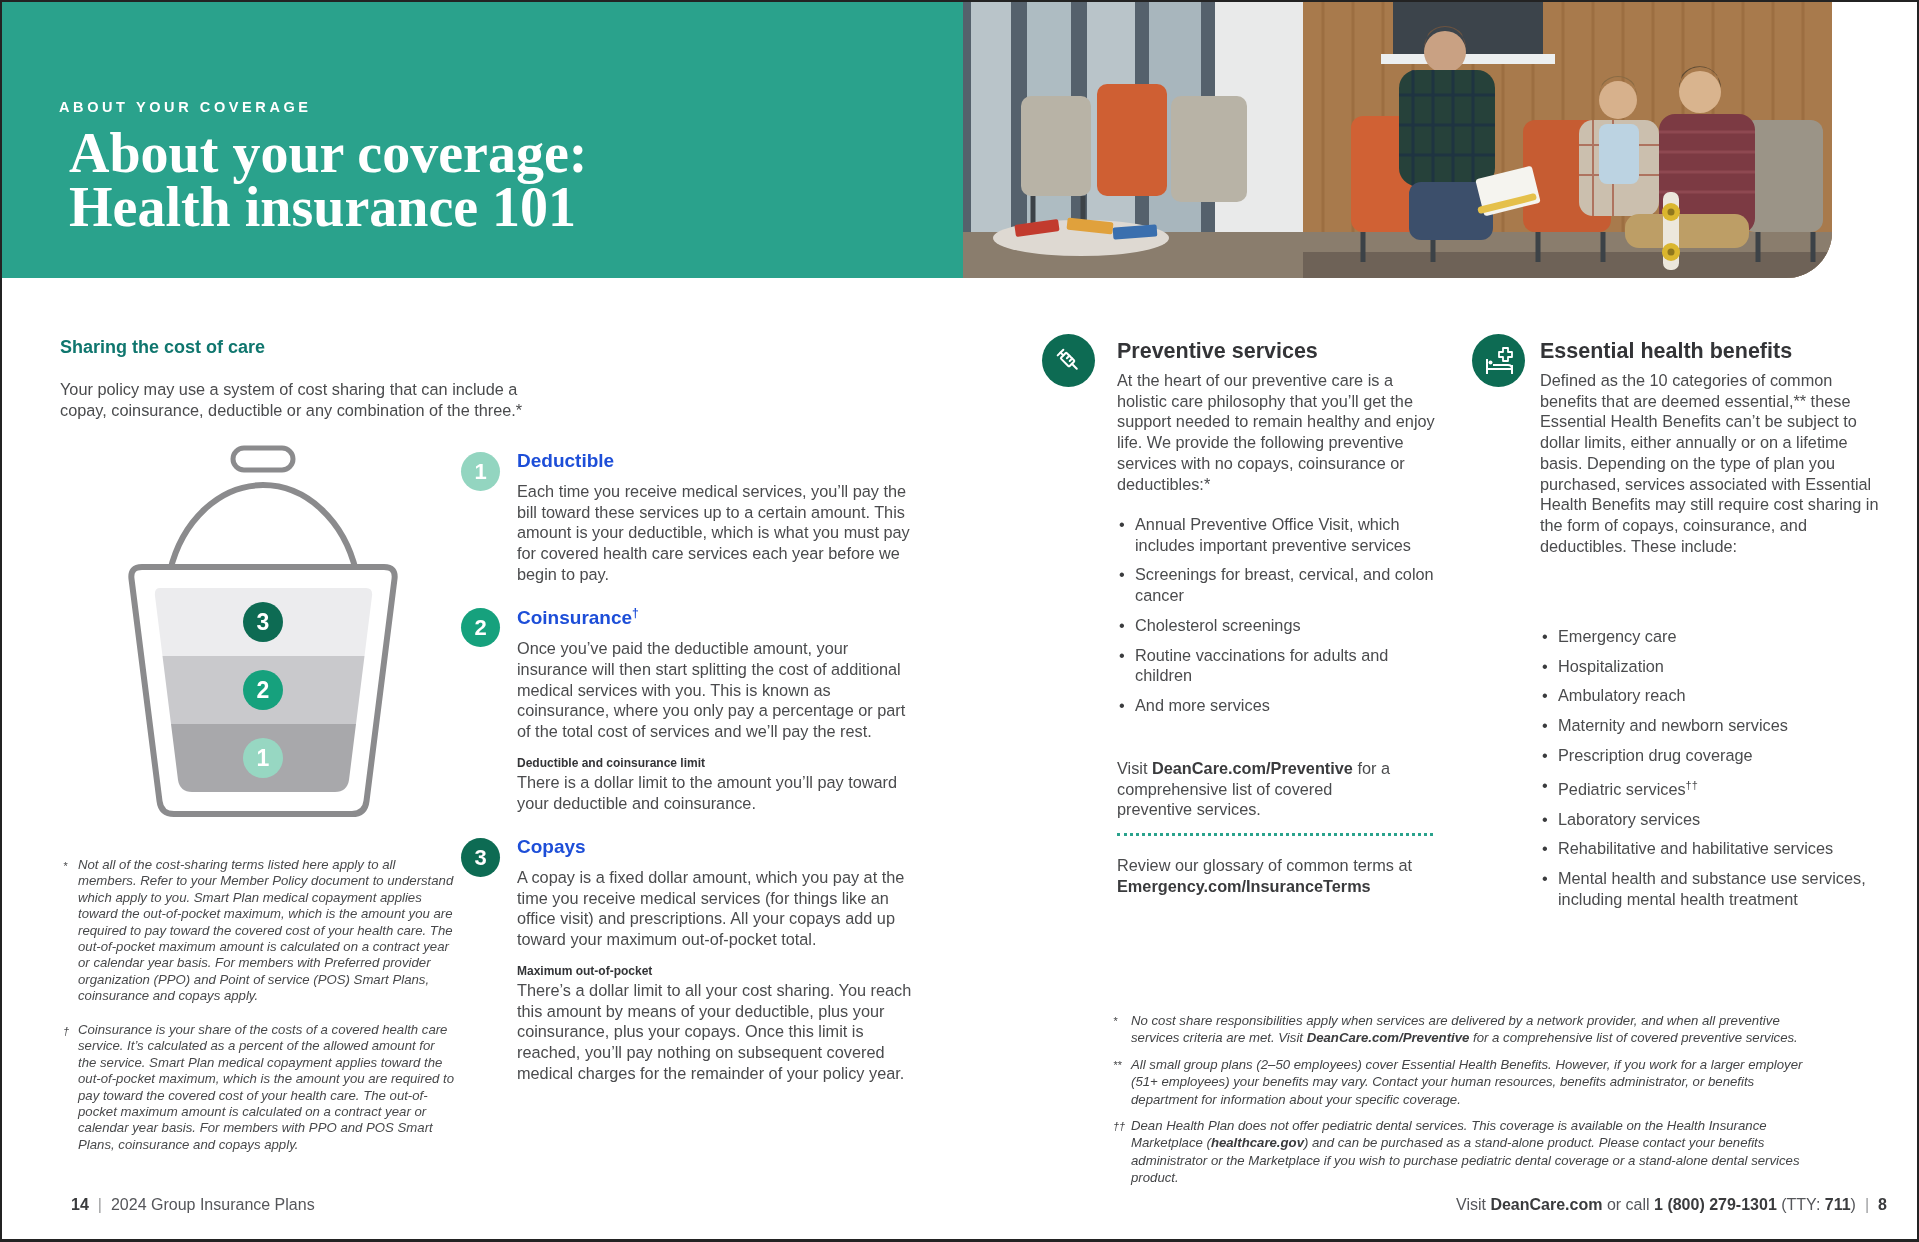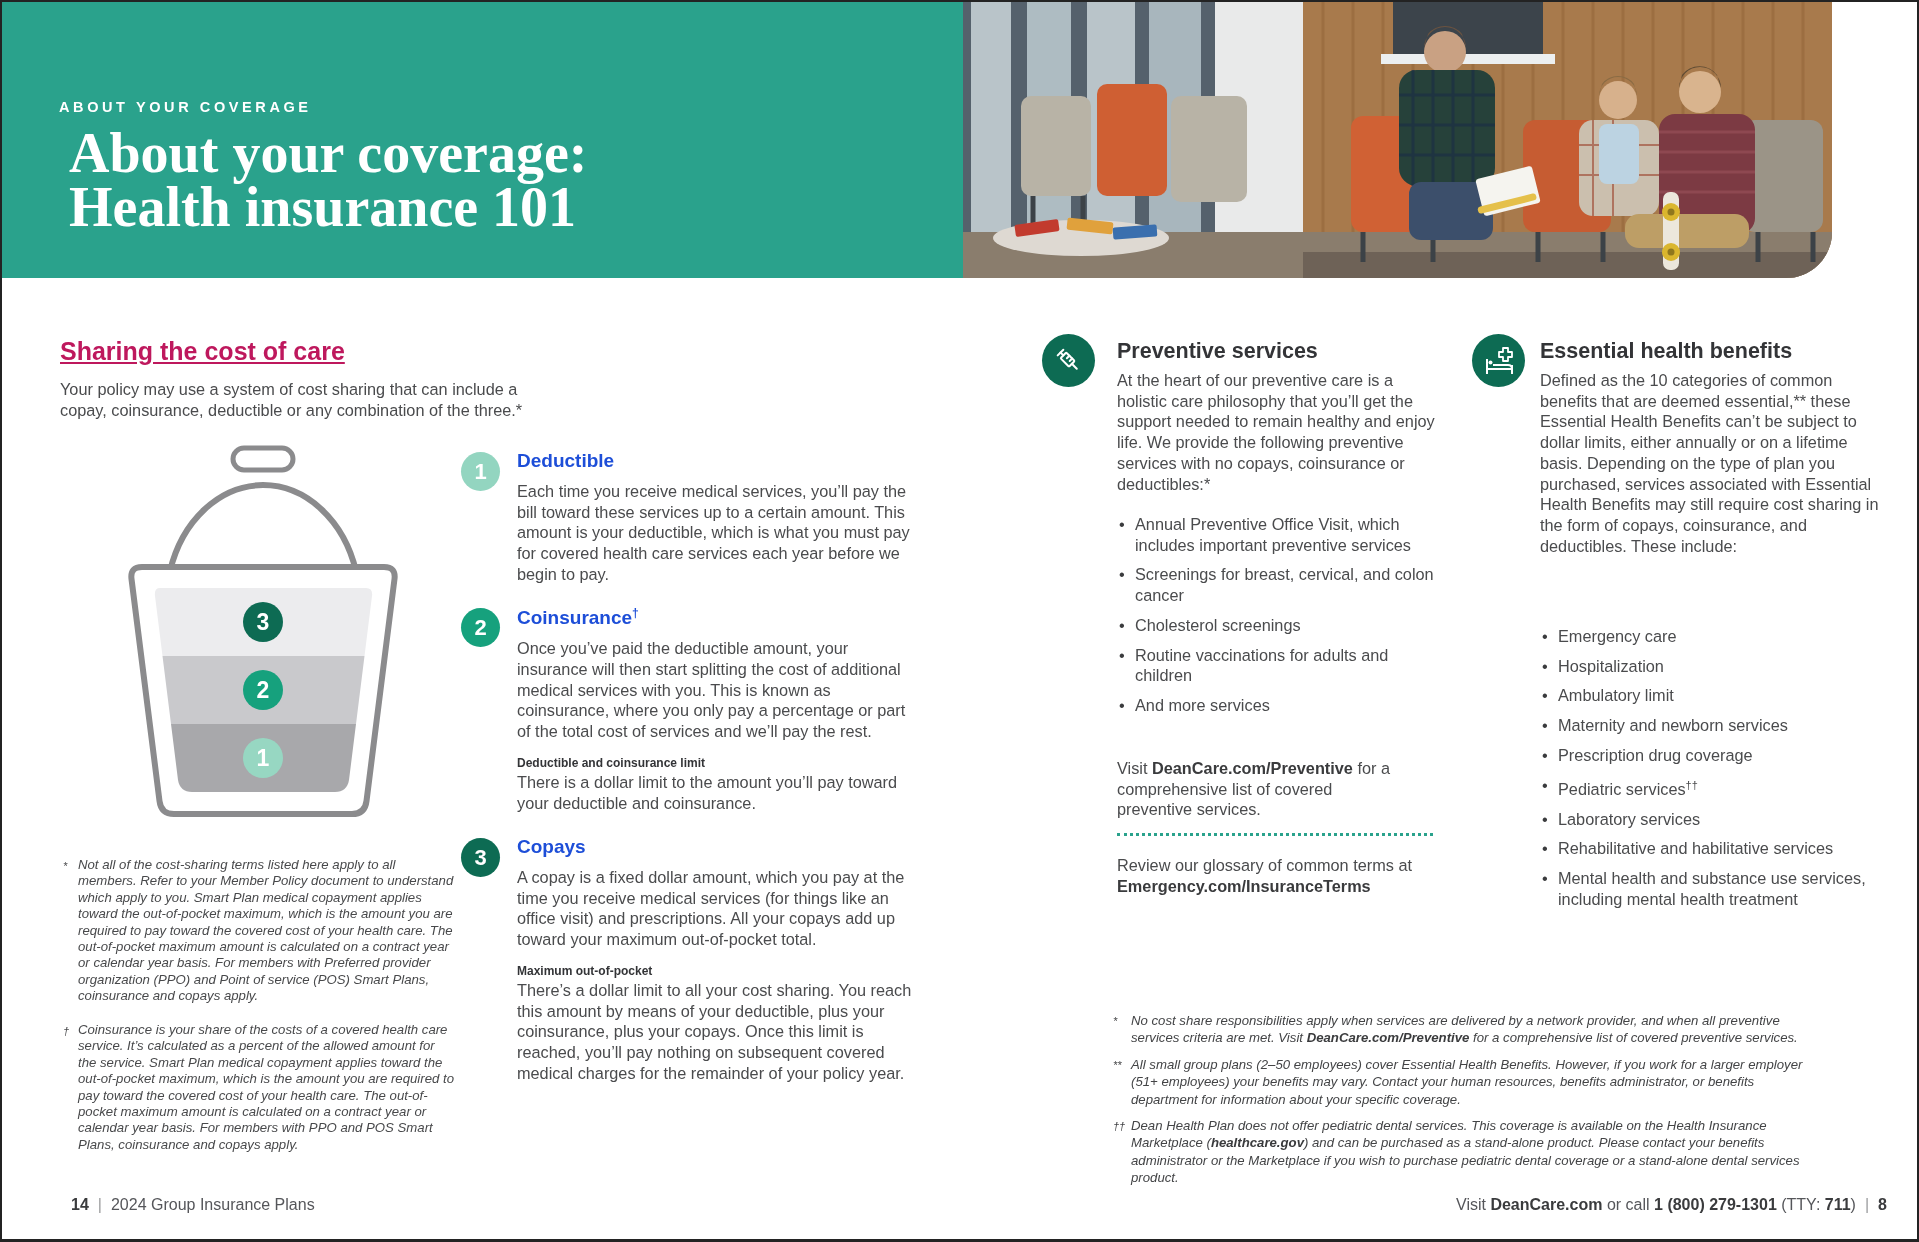--- a/index.html
+++ b/index.html
@@ -9,21 +9,21 @@
   
   .edge{position:absolute;background:#232323;z-index:50;}
   
   .hero-teal{left:0;top:0;width:963px;height:278px;background:#2aa28c;}
   .hero-photo{left:963px;top:0;width:869px;height:278px;border-radius:0 0 46px 0;overflow:hidden;background:#9aa0a4;}
   .eyebrow{left:59px;top:99px;color:#ffffff;font-size:14.5px;font-weight:700;letter-spacing:3.6px;}
   .hero-title{left:57px;top:126px;color:#ffffff;font-family:"Liberation Serif",serif;
               font-weight:700;font-size:56px;line-height:54px;margin-left:12px;}
   .hero-title span{display:block;}
   
-  .h2{font-size:25px;font-weight:700;color:#be185d;text-decoration:underline;}
+  .h2{font-size:18px;font-weight:700;color:#0f766e;}
   .h3{font-size:21.5px;font-weight:700;color:#333437;}
   .body-t{font-size:16.3px;line-height:20.7px;color:#4a4b4d;}
   .b{font-weight:700;color:#3a3b3d;}
   .sub-t{font-size:12px;font-weight:700;color:#333437;margin-top:14px;margin-bottom:2px;}
   .sub-t:empty,.sub-b:empty,.item-sup:empty{display:none;}
   
   .cost-item{position:absolute;left:461px;width:462px;}
   .badge{position:absolute;left:0;top:2px;width:39px;height:39px;border-radius:50%;
          display:flex;align-items:center;justify-content:center;color:#fff;font-size:22px;font-weight:700;}
   .badge.n1{background:#93d5c0;}
@@ -272,21 +272,21 @@
       </g>
       <circle cx="7.5" cy="17.5" r="2" fill="#ffffff"></circle>
     </svg>
   </div>
   <div class="abs h3" style="left:1540px;top:339px;">Essential health benefits</div>
   <div class="abs body-t" style="left:1540px;top:370px;width:342px;">Defined as the 10 categories of common benefits that are deemed essential,** these Essential Health Benefits can’t be subject to dollar limits, either annually or on a lifetime basis. Depending on the type of plan you purchased, services associated with Essential Health Benefits may still require cost sharing in the form of copays, coinsurance, and deductibles. These include:</div>
 
   <div class="abs body-t" style="left:1541px;top:626px;width:348px;">
     <div class="bullet"><span>Emergency care</span></div>
     <div class="bullet"><span>Hospitalization</span></div>
-    <div class="bullet"><span>Ambulatory limit</span></div>
+    <div class="bullet"><span>Ambulatory reach</span></div>
     <div class="bullet"><span>Maternity and newborn services</span></div>
     <div class="bullet"><span>Prescription drug coverage</span></div>
     <div class="bullet"><span>Pediatric services</span><sup class="bsup">††</sup></div>
     <div class="bullet"><span>Laboratory services</span></div>
     <div class="bullet"><span>Rehabilitative and habilitative services</span></div>
     <div class="bullet"><span>Mental health and substance use services, including mental health treatment</span></div>
   </div>
 
   <div class="abs" style="left:1113px;top:1012px;width:700px;">
     <div class="fn-r">

